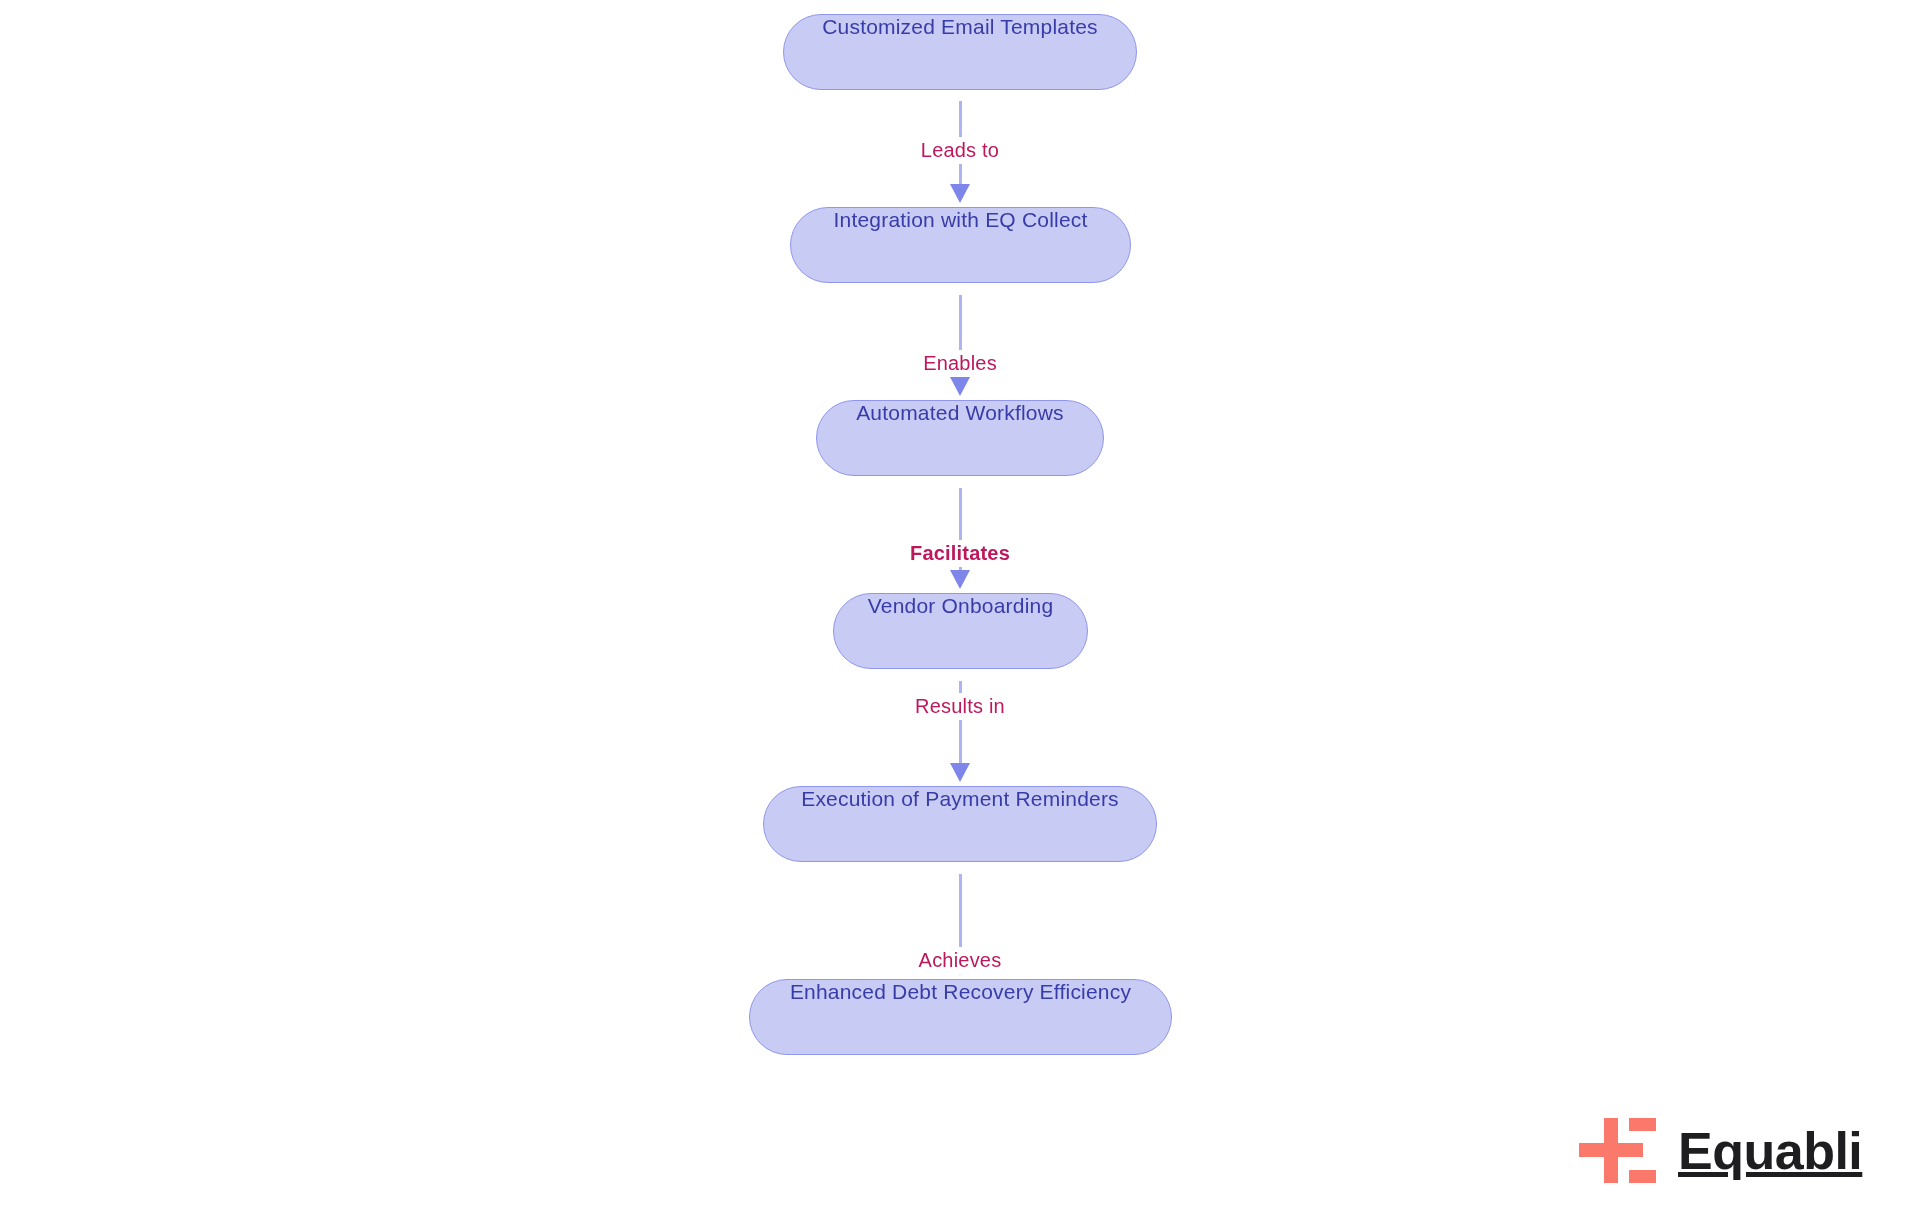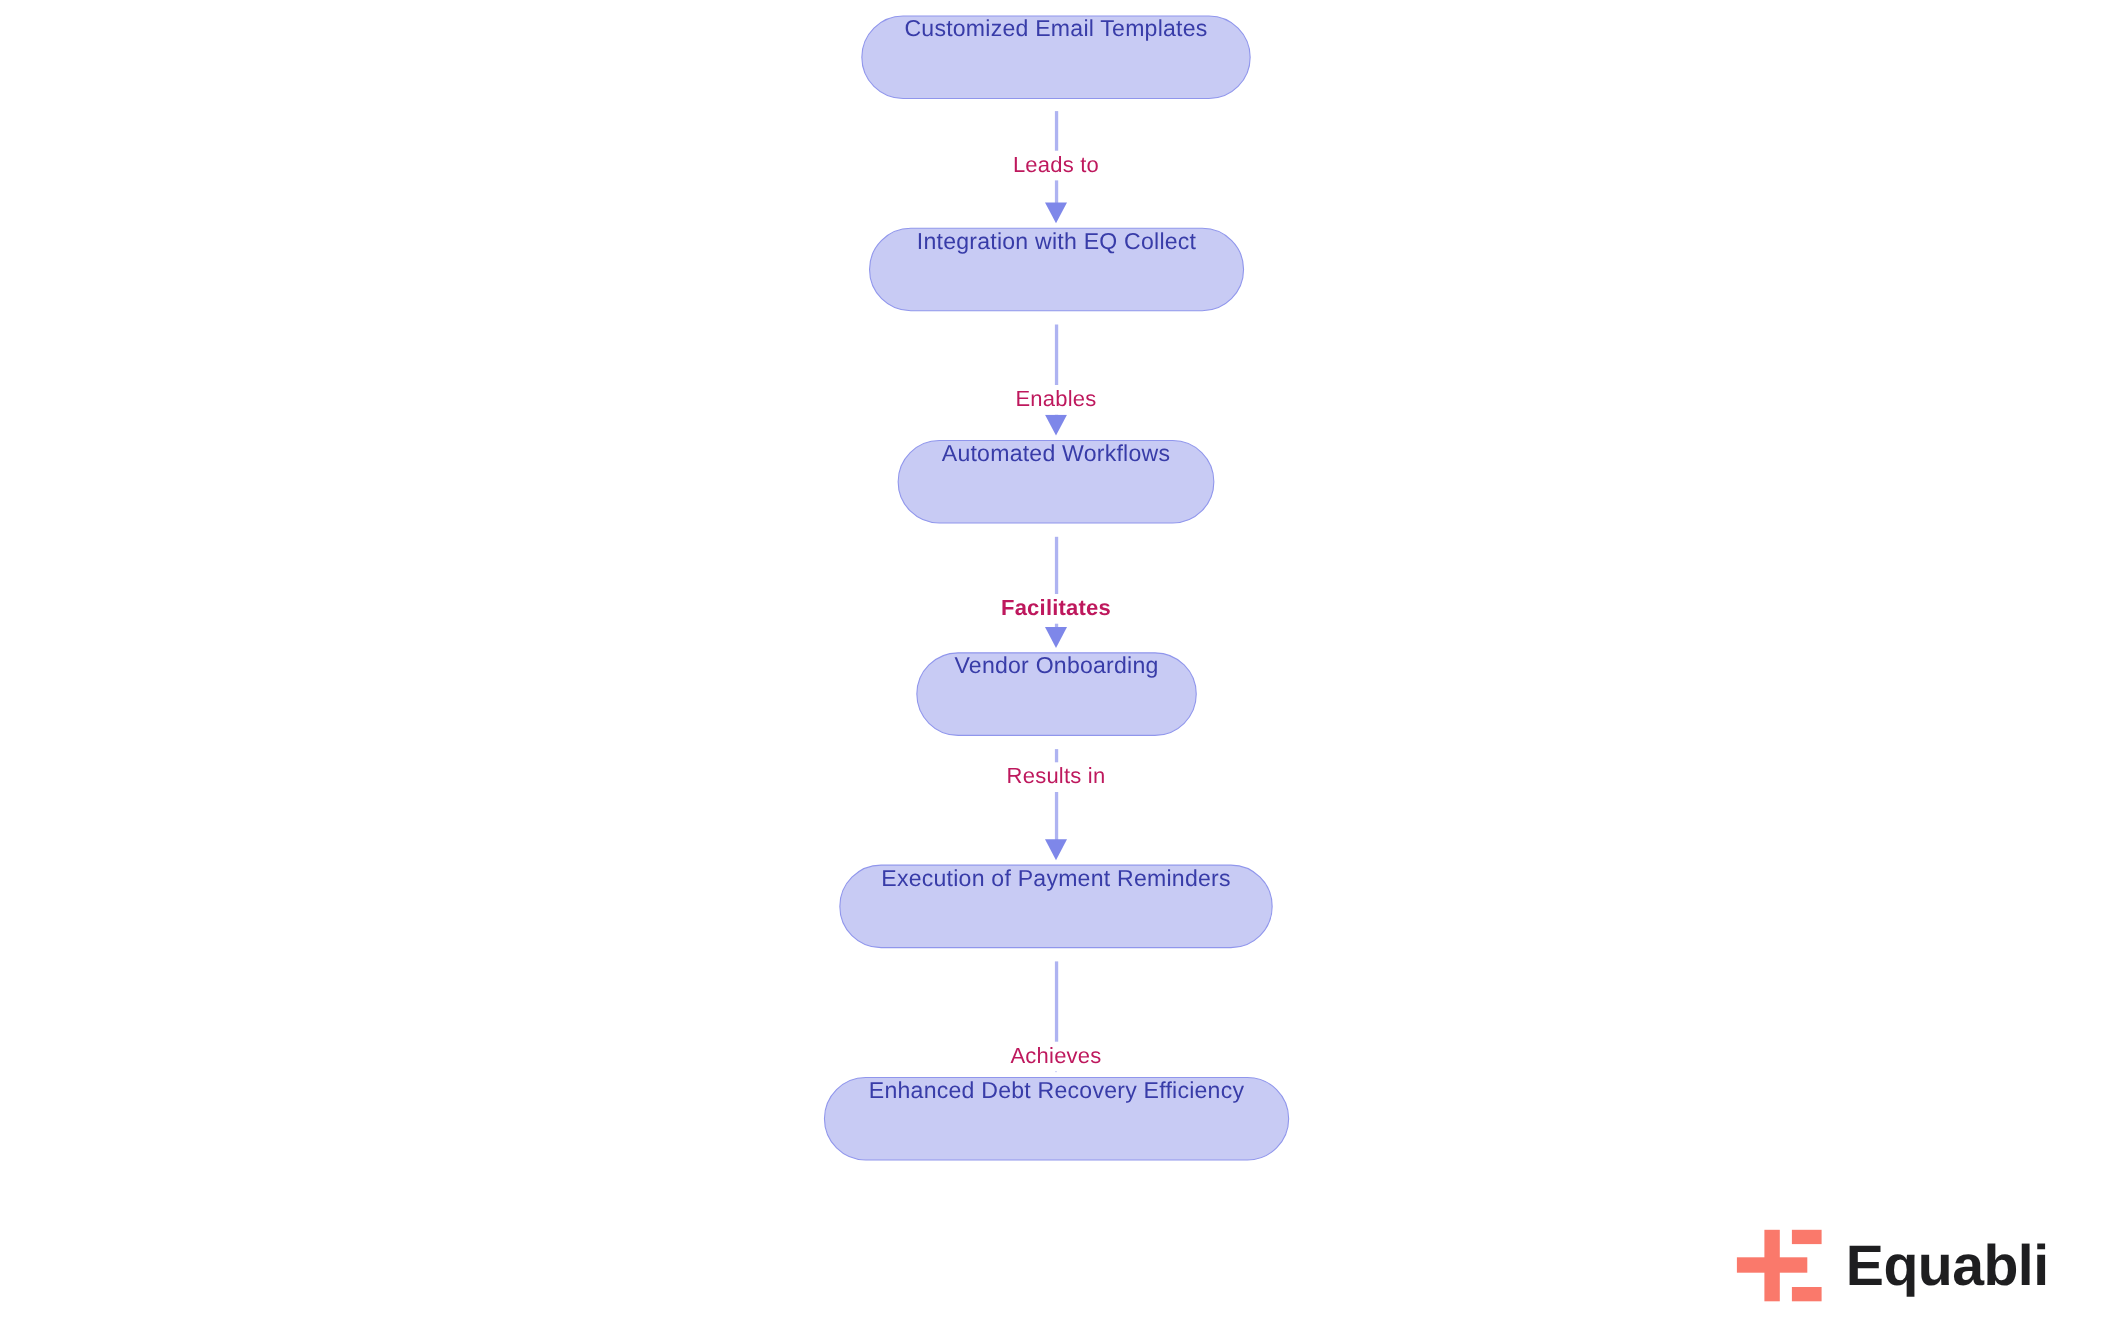--- a/index.html
+++ b/index.html
@@ -112,20 +112,21 @@
   .bar-vertical { left: 25px; top: 0;    width: 14px; height: 65px; }
   .bar-middle   { left: 0;    top: 25px; width: 64px; height: 14px; }
   .bar-top      { left: 50px; top: 0;    width: 27px; height: 13px; }
   .bar-bottom   { left: 50px; top: 52px; width: 27px; height: 13px; }
   .logo-text {
     color: #1E1E20;
     font-size: 52px;
     font-weight: 600;
     letter-spacing: -0.5px;
     line-height: 1;
+    text-decoration: underline;
   }
 </style>
 </head>
 <body>
 
 <div class="canvas">
 
   <div class="node n1">
     <span class="node-label">Customized Email Templates</span>
   </div>

